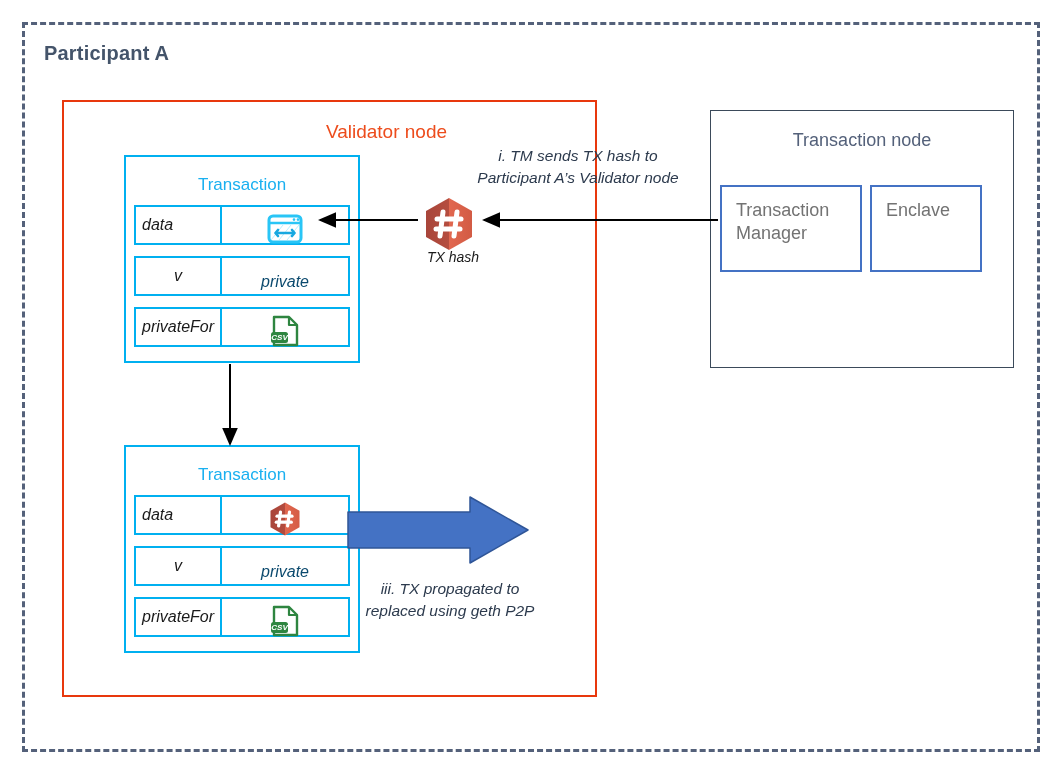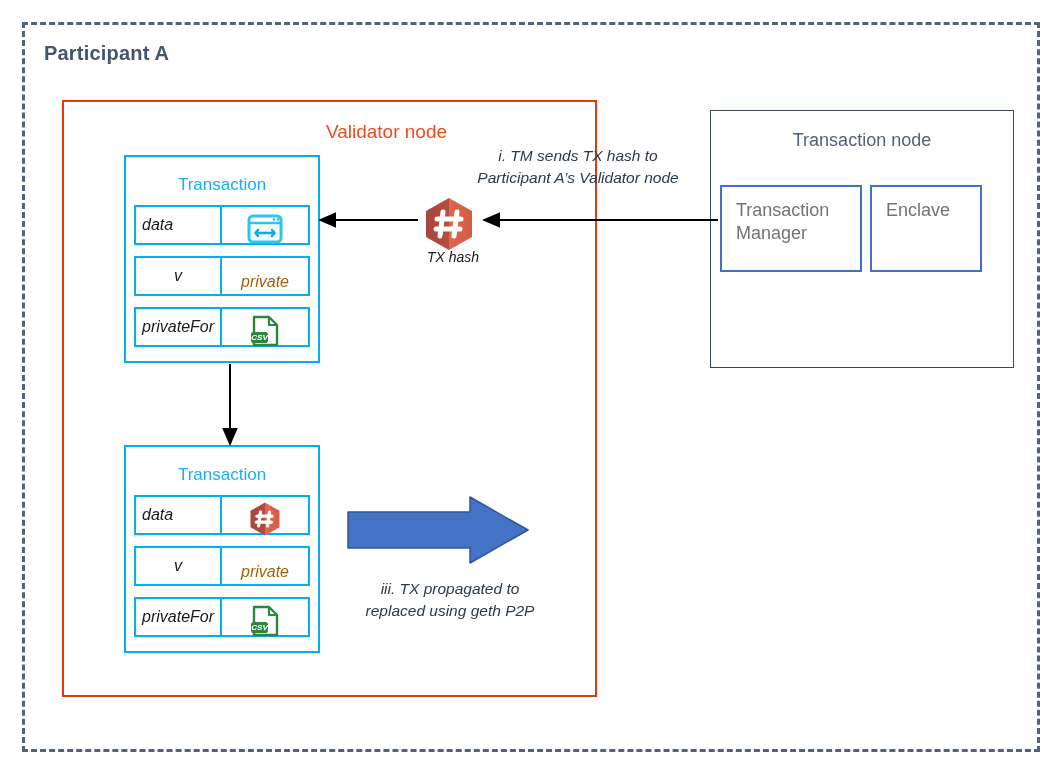--- a/index.html
+++ b/index.html
@@ -56,21 +56,21 @@
     width: 611px;
     text-align: center;
     font-size: 19px;
     color: #ed4c1c;
     padding-left: 19px;
   }
 
   
   .tx-box {
     position: absolute;
-    width: 196px;
+    width: 236px;
     border: 2px solid #00b0f0;
     box-sizing: border-box;
     background: #ffffff;
   }
   .tx-box.first { left: 124px; top: 155px; height: 208px; }
   .tx-box.second { left: 124px; top: 445px; height: 208px; }
 
   .tx-title {
     text-align: center;
     font-size: 17px;
@@ -102,21 +102,21 @@
     color: #1a1a1a;
   }
   .tx-row .cell-key.centered { justify-content: center; padding-left: 0; }
   .tx-row .cell-val {
     flex: 1 1 auto;
     display: flex;
     align-items: center;
     justify-content: center;
     font-size: 16px;
     font-style: italic;
-    color: #a16207;
+    color: #0c4a6e;
     margin-top: 12px;
   }
 
   
   .transaction-node {
     position: absolute;
     left: 710px;
     top: 110px;
     width: 304px;
     height: 258px;

